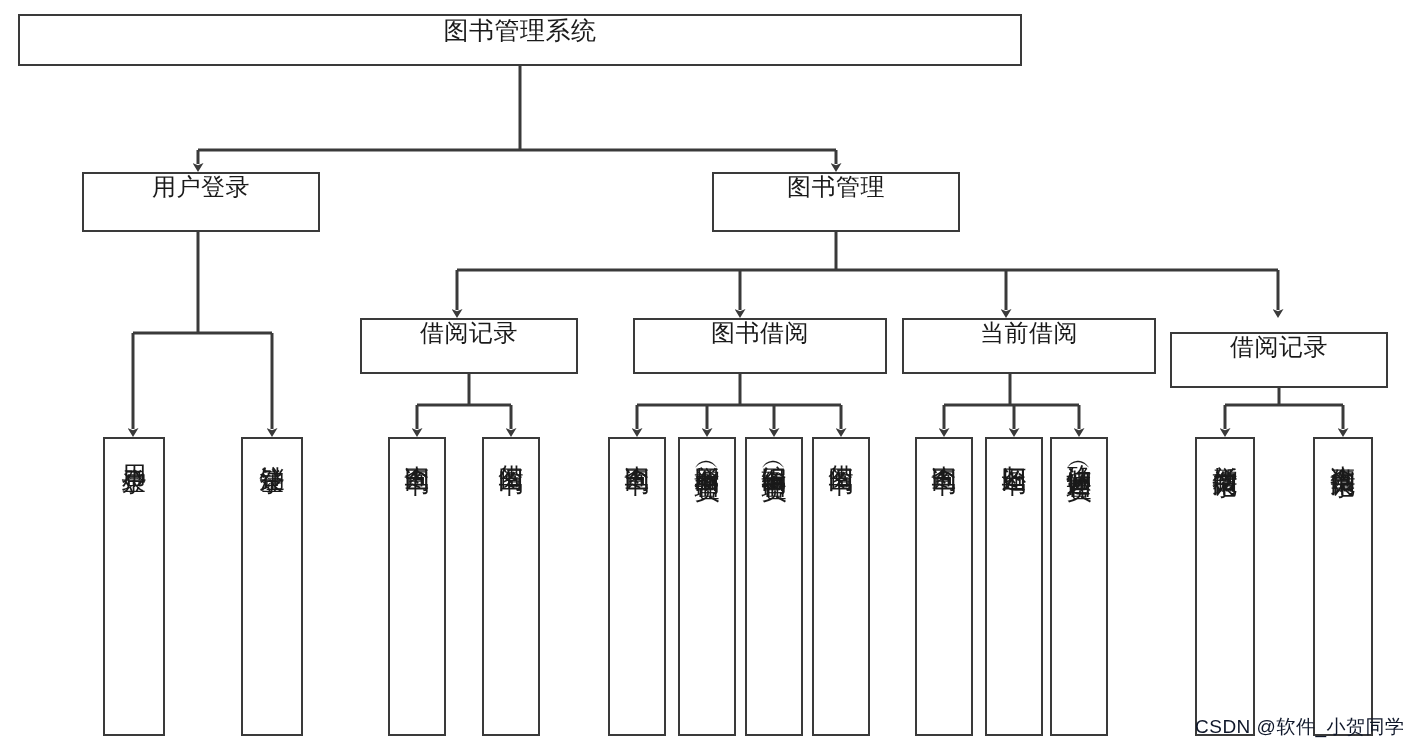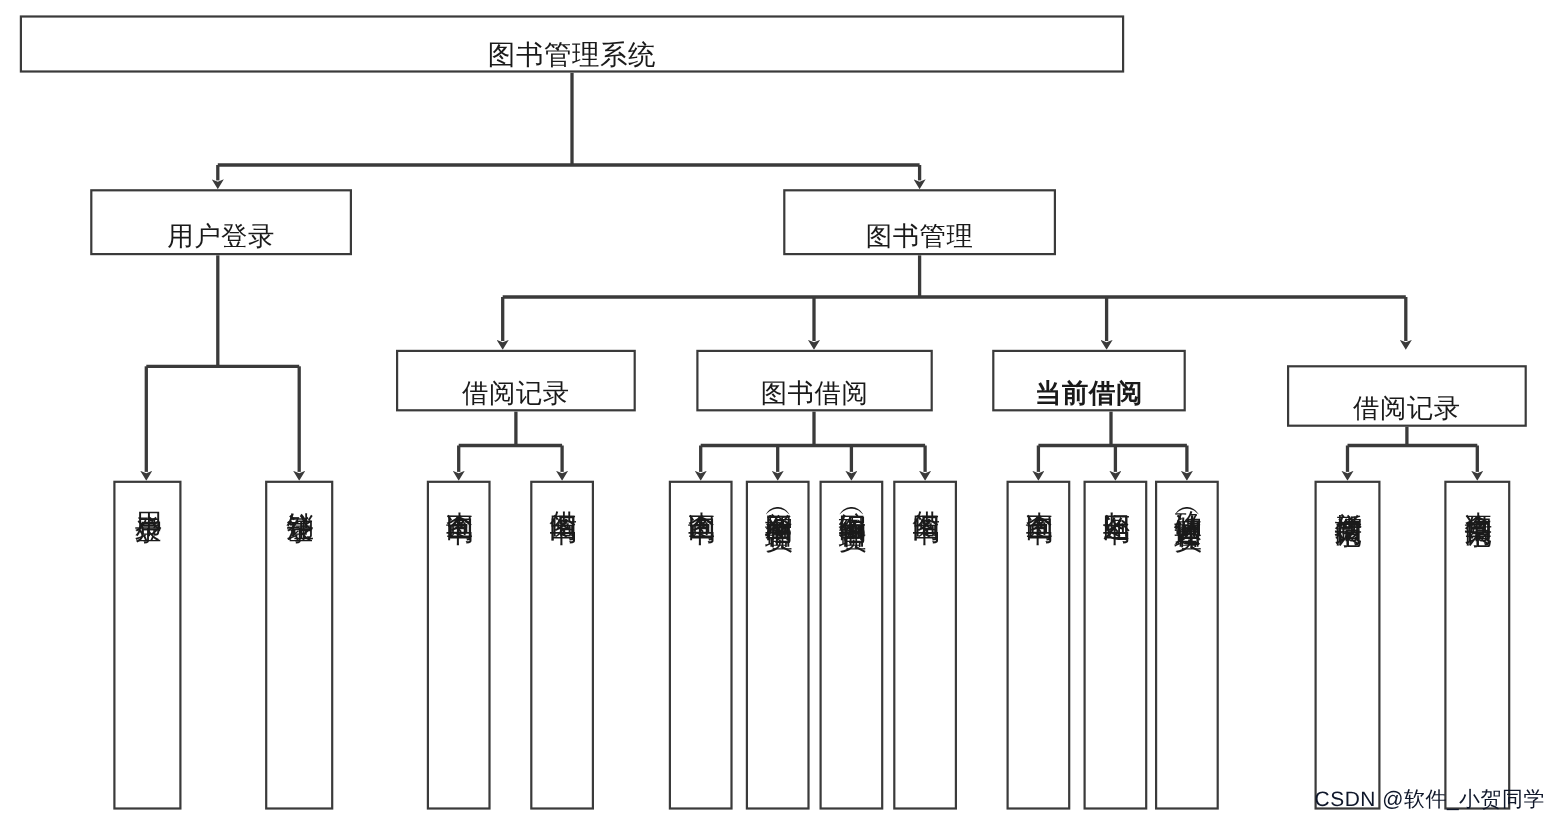--- a/index.html
+++ b/index.html
@@ -24,21 +24,21 @@
     width: 1405px;
     height: 747px;
     pointer-events: none;
   }
   .node {
     position: absolute;
     box-sizing: border-box;
     border: 2px solid #3a3a3a;
     background: #ffffff;
     display: flex;
-    align-items: flex-end;
+    align-items: flex-start;
     justify-content: center;
     color: #1a1a1a;
   }
   .node .lbl {
     display: block;
     text-align: center;
     line-height: 1.12;
     letter-spacing: 0.5px;
   }
   .node.horiz .lbl {
@@ -131,25 +131,25 @@
   </div>
 
   <div class="node horiz" style="left:712px; top:172px; width:248px; height:60px;">
     <span class="lbl">图书管理</span>
   </div>
 
   <div class="node horiz" style="left:360px; top:318px; width:218px; height:56px;">
     <span class="lbl">借阅记录</span>
   </div>
 
-  <div class="node horiz" style="left:633px; top:318px; width:215px; height:56px;">
+  <div class="node horiz" style="left:633px; top:318px; width:254px; height:56px;">
     <span class="lbl">图书借阅</span>
   </div>
 
-  <div class="node horiz" style="left:902px; top:318px; width:176px; height:56px;font-weight:bold;">
+  <div class="node horiz" style="left:902px; top:318px; width:254px; height:56px;">
     <span class="lbl">当前借阅</span>
   </div>
 
   <div class="node horiz" style="left:1170px; top:332px; width:218px; height:56px;">
     <span class="lbl">借阅记录</span>
   </div>
 
   <div class="node vert" style="left:103px; top:437px; width:62px; height:299px;">
     <span class="lbl">用户登录</span>
   </div>

